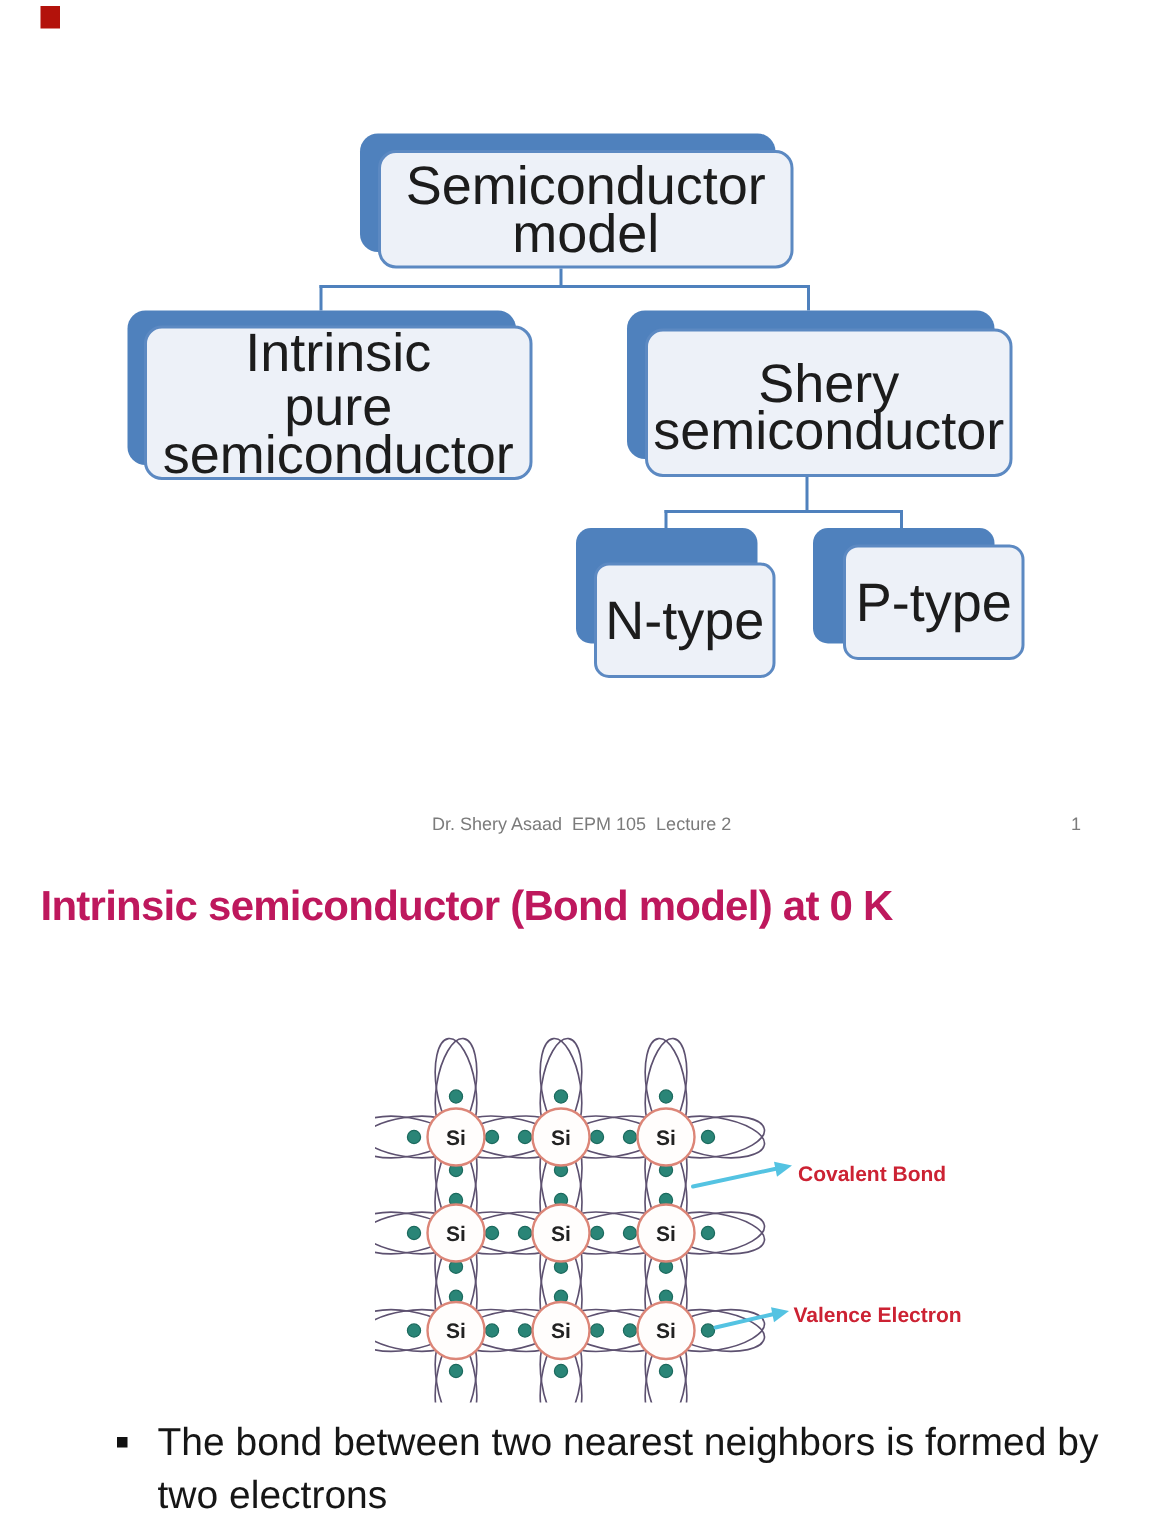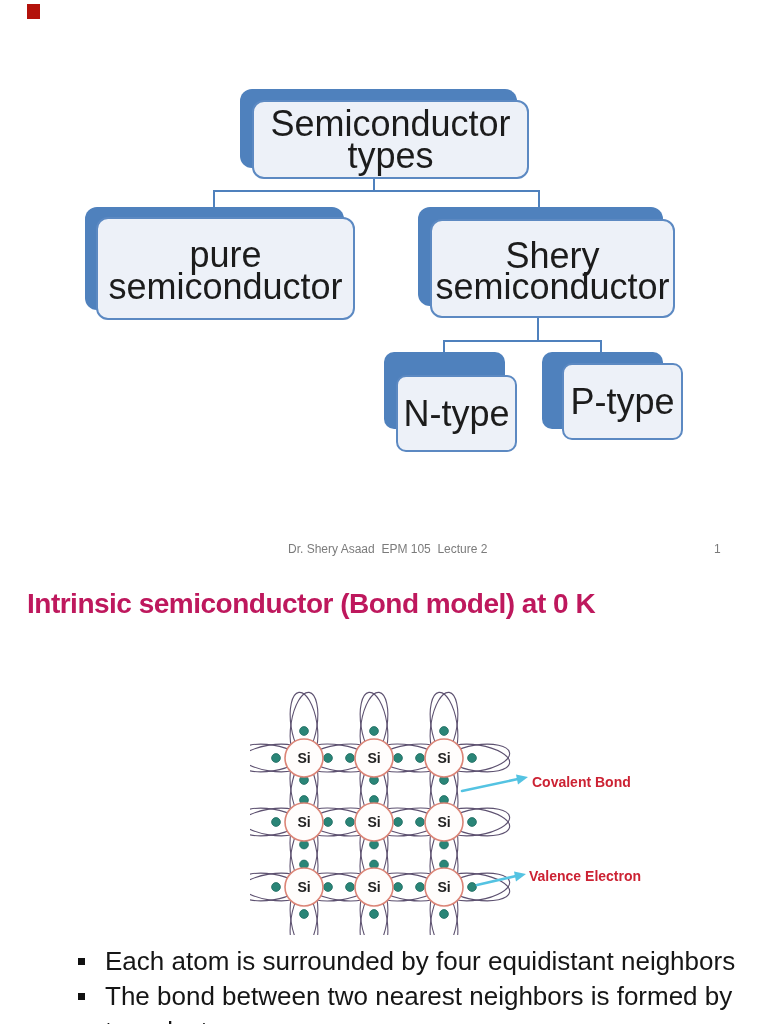--- a/index.html
+++ b/index.html
@@ -56,25 +56,26 @@
   <div class="conn" style="left:213px;top:190px;width:2px;height:17px"></div>
   <div class="conn" style="left:538px;top:190px;width:2px;height:17px"></div>
   <div class="conn" style="left:537px;top:318px;width:2px;height:23px"></div>
   <div class="conn" style="left:443px;top:340px;width:159px;height:2px"></div>
   <div class="conn" style="left:443px;top:340px;width:2px;height:14px"></div>
   <div class="conn" style="left:600px;top:340px;width:2px;height:14px"></div>
 
   <div class="shadow" style="left:240px;top:89px;width:277px;height:79px"></div>
   <div class="front" style="left:252px;top:100px;width:277px;height:79px">
     <div>Semiconductor</div>
-    <div>types</div>
+    <div>model</div>
   </div>
 
   <div class="shadow" style="left:85px;top:207px;width:259px;height:103px"></div>
   <div class="front" style="left:96px;top:217px;width:259px;height:103px">
+    <div>Intrinsic</div>
     <div class="para-gap">pure</div>
     <div>semiconductor</div>
   </div>
 
   <div class="shadow" style="left:418px;top:207px;width:245px;height:99px"></div>
   <div class="front" style="left:430px;top:219px;width:245px;height:99px;line-height:31px">
     <div class="para-gap">Shery</div>
     <div>semiconductor</div>
   </div>
 
@@ -208,16 +209,15 @@
     <line class="cyan-arrow" x1="212" y1="101" x2="268" y2="89"></line>
     <polygon class="cyan-head" points="278,87 266,84.5 268,94.5"></polygon>
     <text class="red-label" x="282" y="97">Covalent Bond</text>
 
     <line class="cyan-arrow" x1="227" y1="195" x2="266" y2="186"></line>
     <polygon class="cyan-head" points="276,184 264,181.5 266,191.5"></polygon>
     <text class="red-label" x="279" y="191">Valence Electron</text>
   </svg>
 
   <ul class="bullets">
-    <li><span class="btext">Each atom is surrounded by four equidistant neighbors</span></li>
     <li><span class="btext">The bond between two nearest neighbors is formed by two electrons</span></li>
   </ul>
 </section>
 
 </body></html>

